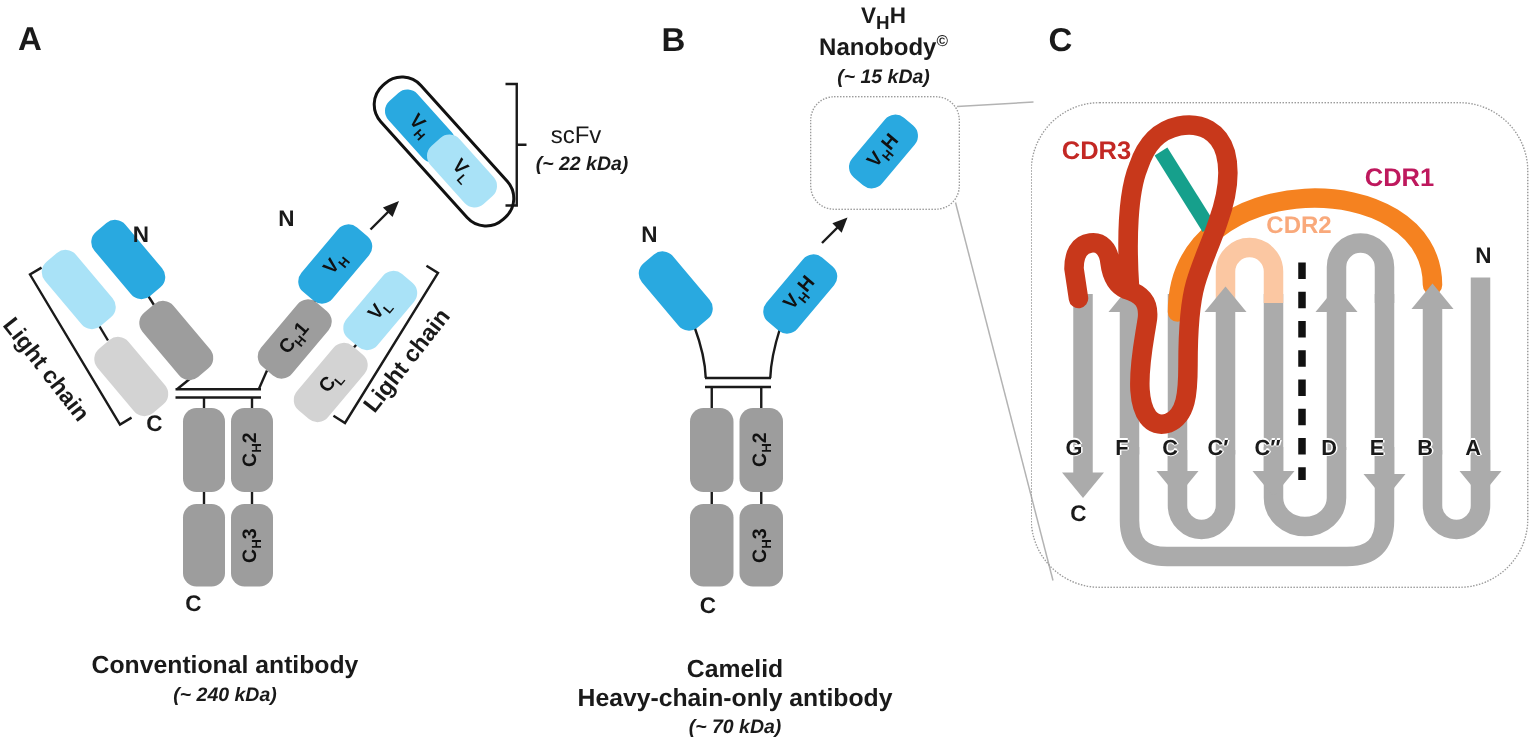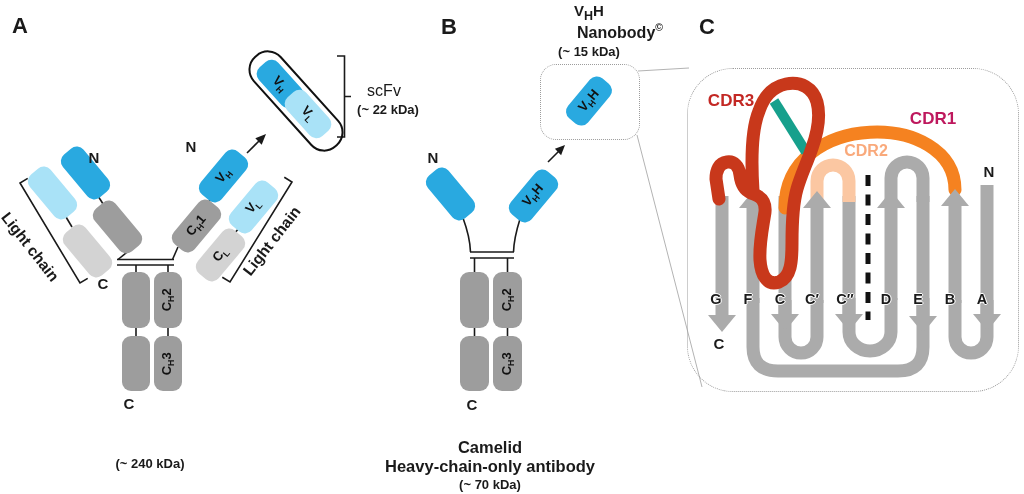--- a/index.html
+++ b/index.html
@@ -9,21 +9,21 @@
   .dom{position:absolute;border-radius:9px;display:flex;align-items:center;justify-content:center;z-index:3;}
   .dlab{font-size:13px;font-weight:700;color:#111;white-space:nowrap;}
   .dlab sub{font-size:68%;}
   .capsule{position:absolute;border:2.5px solid #111;border-radius:18px;background:transparent;z-index:2;}
   .dotbox{position:absolute;border:1.6px dotted #9c9c9c;background:transparent;z-index:2;}
   .t{position:absolute;white-space:nowrap;z-index:4;}
   .ctr{transform:translate(-50%,-50%);}
   .pl{font-size:22px;font-weight:700;}
   .nc{font-size:15px;font-weight:600;}
   .cap{font-size:16.5px;font-weight:700;}
-  .mass{font-size:13px;font-weight:700;}
+  .mass{font-size:13px;font-weight:700;font-style:italic;}
   .strand{font-size:14.5px;font-weight:600;
           text-shadow:-1px 0 0 #fff,1px 0 0 #fff,0 -1px 0 #fff,0 1px 0 #fff;}
   .cdr{font-size:17px;font-weight:700;}
   sup{font-size:65%;}
 </style>
 </head>
 <body>
 
 <div id="stage">
 
@@ -183,24 +183,25 @@
   <div class="t nc ctr" style="left:191px;top:146px;">N</div>
   <div class="t nc ctr" style="left:103px;top:283px;">C</div>
   <div class="t nc ctr" style="left:129px;top:403px;">C</div>
 
   <div class="t nc" style="left:30px;top:247px;transform:translate(-50%,-50%) rotate(52deg);font-size:15.5px;">Light chain</div>
   <div class="t nc" style="left:272px;top:241px;transform:translate(-50%,-50%) rotate(-52deg);font-size:15.5px;">Light chain</div>
 
   <div class="t ctr" style="left:384px;top:91px;font-size:16px;font-weight:400;">scFv</div>
   <div class="t mass ctr" style="left:388px;top:109px;">(~ 22 kDa)</div>
 
+  <div class="t cap ctr" style="left:150px;top:444px;">Conventional antibody</div>
   <div class="t mass ctr" style="left:150px;top:463px;">(~ 240 kDa)</div>
 
   <div class="t ctr" style="left:589px;top:12px;font-size:15px;font-weight:600;"><span>V</span><sub>H</sub><span>H</span></div>
-  <div class="t ctr" style="left:620px;top:32px;font-size:16px;font-weight:600;"><span>Nanobody</span><sup>©</sup></div>
+  <div class="t ctr" style="left:589px;top:32px;font-size:16px;font-weight:600;"><span>Nanobody</span><sup>©</sup></div>
   <div class="t mass ctr" style="left:589px;top:51px;">(~ 15 kDa)</div>
   <div class="t nc ctr" style="left:433px;top:157px;">N</div>
   <div class="t nc ctr" style="left:472px;top:404px;">C</div>
   <div class="t cap ctr" style="left:490px;top:447px;">Camelid</div>
   <div class="t cap ctr" style="left:490px;top:466px;">Heavy-chain-only antibody</div>
   <div class="t mass ctr" style="left:490px;top:484px;">(~ 70 kDa)</div>
 
   <div class="t cdr ctr" style="left:731px;top:101px;color:#c32824;">CDR3</div>
   <div class="t cdr ctr" style="left:933px;top:119px;color:#be185d;">CDR1</div>
   <div class="t ctr" style="left:866px;top:151px;color:#f9a97b;font-size:16px;font-weight:700;">CDR2</div>

